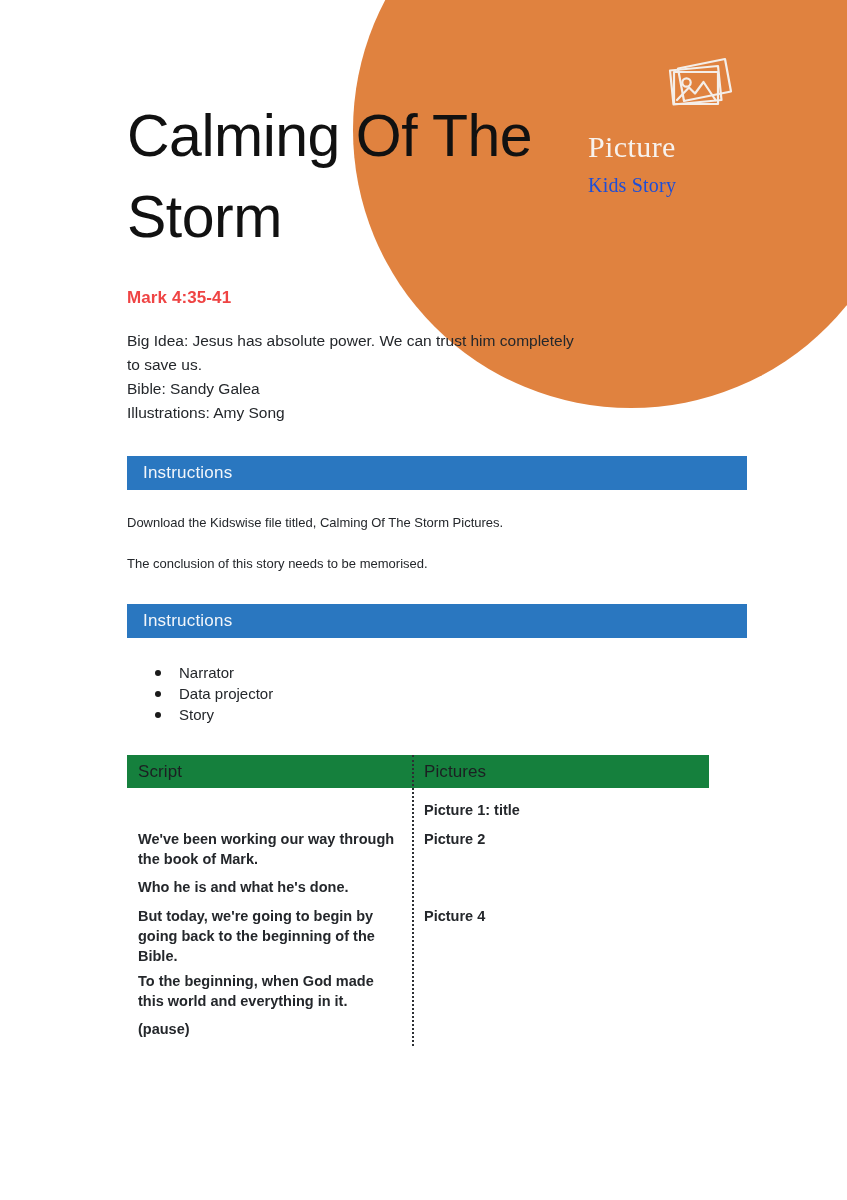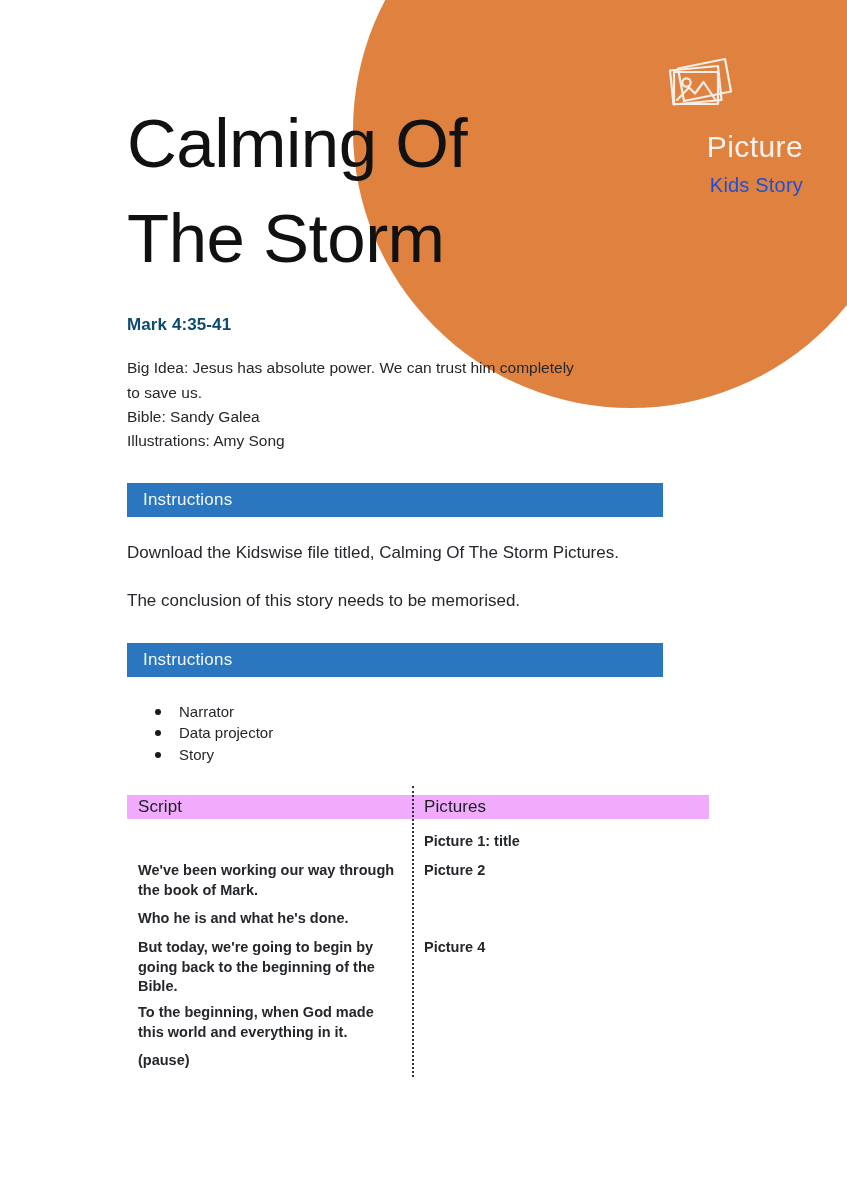--- a/index.html
+++ b/index.html
@@ -29,22 +29,23 @@
     border-radius: 50%;
     background: #e0823f;
     z-index: 1;
   }
   .brand-content {
     position: absolute;
     top: 55px;
     right: 44px;
     width: 215px;
     z-index: 2;
-    text-align: right;
+    text-align: left;
     color: #f4eee9;
+    font-family: Liberation Serif, serif;
   }
   .brand-icon {
     display: block;
     margin: 0 auto 14px auto;
     width: 76px;
     height: 62px;
   }
   .brand-title {
     font-size: 30px;
     line-height: 1.05;
@@ -64,68 +65,68 @@
   .doc {
     position: relative;
     z-index: 3;
     padding: 0 0 0 127px;
   }
 
   .doc-title {
     margin: 0;
     padding-top: 96px;
     width: 430px;
-    font-size: 69px;
+    font-size: 59px;
     line-height: 1.38;
     font-weight: 400;
     letter-spacing: -0.5px;
     color: #111111;
   }
 
   .reference {
     margin: 29px 0 0 0;
     font-size: 17px;
     font-weight: 700;
-    color: #0c4a6e;
+    color: #ef4444;
     letter-spacing: 0.1px;
   }
 
   .meta {
     margin: 21px 0 0 0;
     width: 460px;
     font-size: 15.5px;
     line-height: 1.56;
     color: #24272b;
   }
   .meta div { white-space: pre-wrap; }
 
   
   .section-bar {
     margin-top: 30px;
-    width: 536px;
+    width: 620px;
     height: 34px;
     background: #2a77c0;
     display: flex;
     align-items: center;
   }
   .section-bar-label {
     padding-left: 16px;
     font-size: 17px;
     font-weight: 400;
     color: #f2f6fa;
     letter-spacing: 0.2px;
   }
 
   .section-body {
     margin-top: 23px;
     width: 560px;
   }
   .section-body p {
     margin: 0 0 22px 0;
-    font-size: 17px;
+    font-size: 13px;
     line-height: 1.5;
     color: #24272b;
   }
   .section-body p:last-child { margin-bottom: 0; margin-top: 20px; }
 
   .req-list {
     margin: 24px 0 0 0;
     padding-left: 28px;
     list-style: none;
   }
@@ -148,22 +149,22 @@
   }
 
   
   .script-table {
     margin-top: 30px;
     width: 582px;
     position: relative;
   }
   .table-head {
     display: flex;
-    background: #f0abfc;
-    height: 24px;
+    background: #15803d;
+    height: 33px;
   }
   .th {
     font-size: 17px;
     color: #1c1f22;
     display: flex;
     align-items: center;
     letter-spacing: 0.1px;
   }
   .col-script { width: 285px; padding-left: 11px; box-sizing: border-box; }
   .col-pictures { width: 297px; padding-left: 12px; box-sizing: border-box; }

